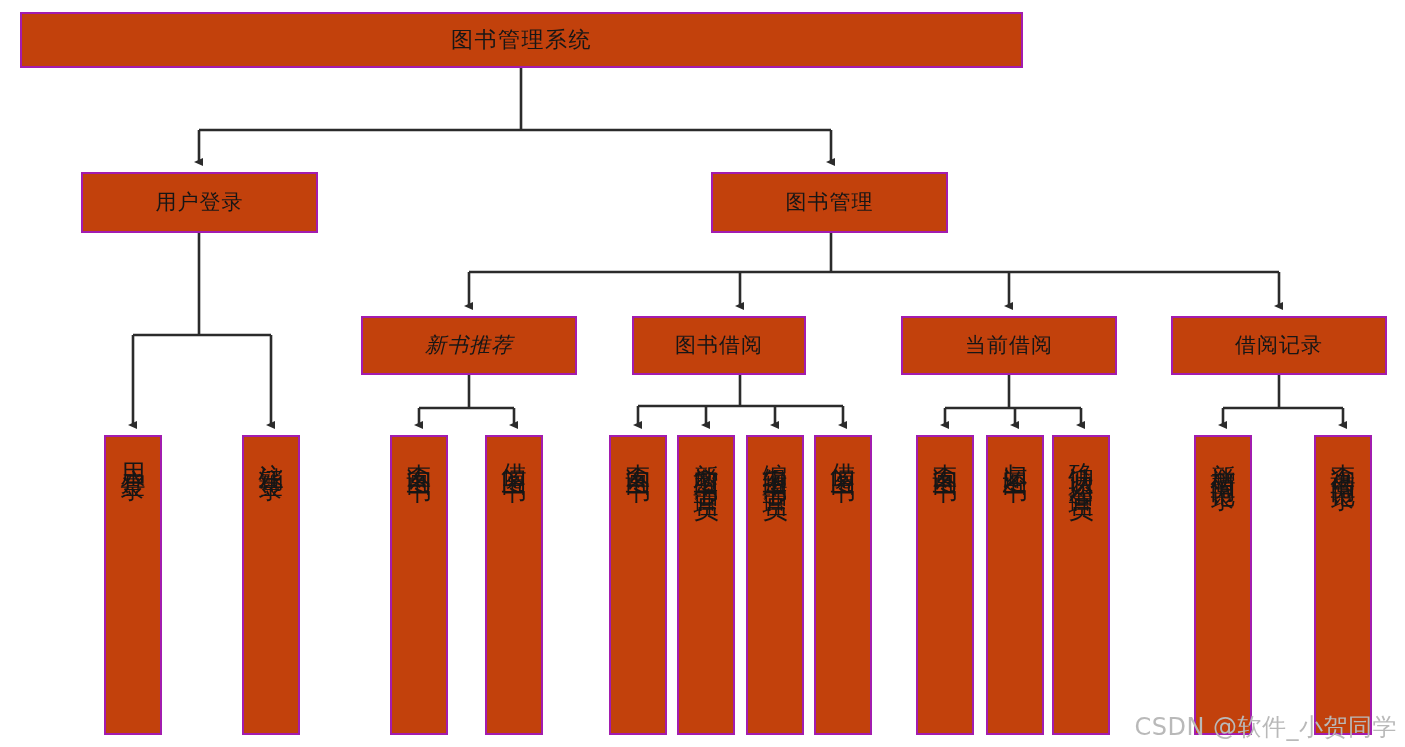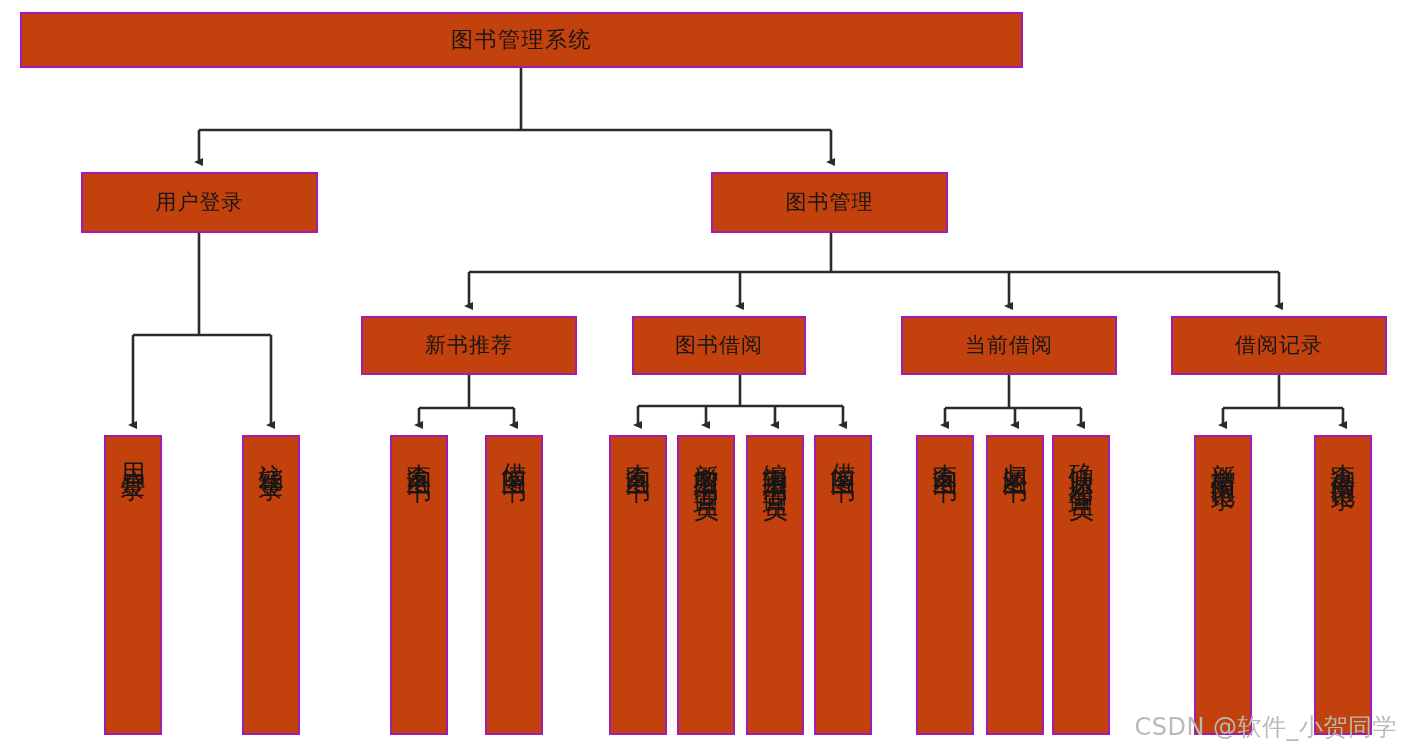--- a/index.html
+++ b/index.html
@@ -129,21 +129,21 @@
     <span class="lbl">图书管理系统</span>
   </div>
 
   <div class="node horiz" style="left:81px; top:172px; width:237px; height:61px;">
     <span class="lbl">用户登录</span>
   </div>
   <div class="node horiz" style="left:711px; top:172px; width:237px; height:61px;">
     <span class="lbl">图书管理</span>
   </div>
 
-  <div class="node horiz" style="left:361px; top:316px; width:216px; height:59px;">
+  <div class="node horiz" style="left:361px; top:316px; width:216px; height:59px;font-style:italic;">
     <span class="lbl">新书推荐</span>
   </div>
   <div class="node horiz" style="left:632px; top:316px; width:174px; height:59px;">
     <span class="lbl">图书借阅</span>
   </div>
   <div class="node horiz" style="left:901px; top:316px; width:216px; height:59px;">
     <span class="lbl">当前借阅</span>
   </div>
   <div class="node horiz" style="left:1171px; top:316px; width:216px; height:59px;">
     <span class="lbl">借阅记录</span>

